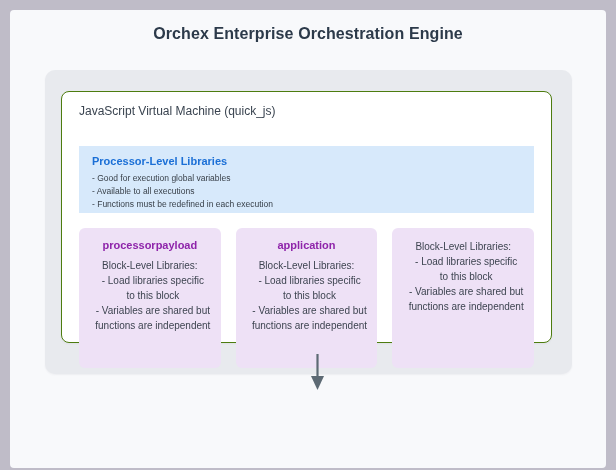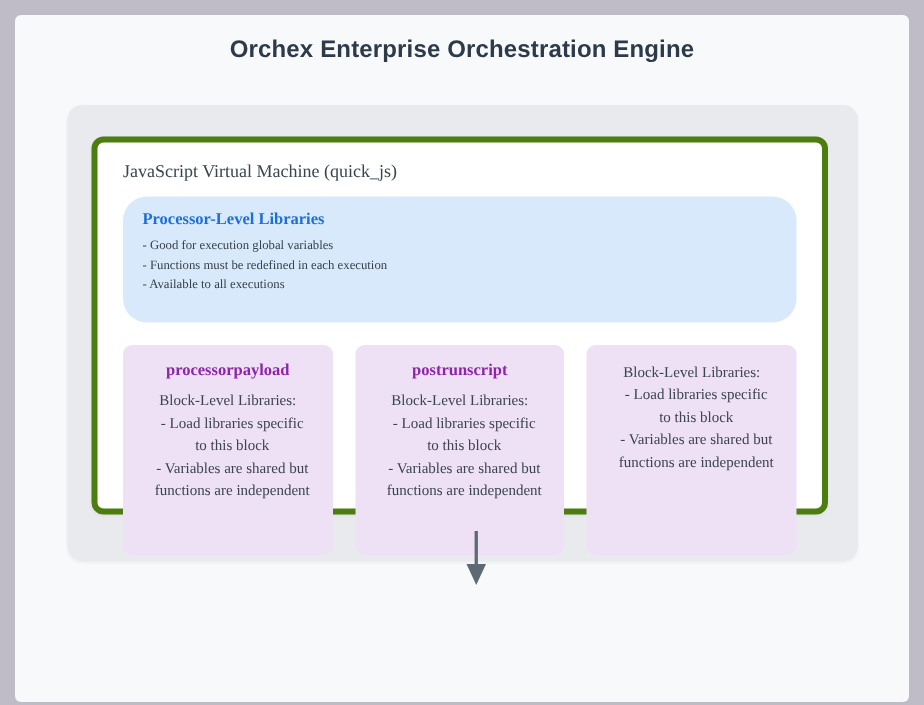--- a/index.html
+++ b/index.html
@@ -40,35 +40,34 @@
   }
   .proc-label {
     font-size: 12px;
     font-weight: bold;
     color: #2e3a46;
   }
   .vm {
     margin-top: 10px;
     height: 252px;
     background: #ffffff;
-    border: 4px solid #4d7c0f;
+    border: 1px solid #4d7c0f;
     border-radius: 8px;
     padding: 12px 17px 0 17px;
     box-shadow: 0 1px 2px rgba(60,64,80,0.05);
-    font-family: Liberation Serif, serif;
   }
   .vm-label {
     font-size: 12px;
     color: #3a4450;
   }
   .libs {
-    margin-top: 9px;
-    height: 84px;
+    margin-top: 28px;
+    height: 67px;
     background: var(--libs-bg, #d7e9fb);
-    border-radius: 16px;
+    border-radius: 0;
     padding: 9px 13px;
   }
   .libs-title {
     font-size: 11px;
     font-weight: bold;
     color: var(--accent-blue, #1b6fd6);
     margin-bottom: 5px;
   }
   .libs-item {
     font-size: 8.5px;
@@ -136,35 +135,35 @@
     <h1 class="page-title">Orchex Enterprise Orchestration Engine</h1>
 
     <div class="processor">
 
       <div class="vm">
         <div class="vm-label">JavaScript Virtual Machine (quick_js)</div>
 
         <div class="libs">
           <div class="libs-title">Processor-Level Libraries</div>
           <div class="libs-item">- Good for execution global variables</div>
+          <div class="libs-item">- Available to all executions</div>
           <div class="libs-item">- Functions must be redefined in each execution</div>
-          <div class="libs-item">- Available to all executions</div>
         </div>
 
         <div class="blocks-row">
           <div class="block">
             <div class="block-title">processorpayload</div>
             <div class="block-line">Block-Level Libraries:</div>
             <div class="block-line">- Load libraries specific</div>
             <div class="block-line">to this block</div>
             <div class="block-line">- Variables are shared but</div>
             <div class="block-line">functions are independent</div>
           </div>
           <div class="block">
-            <div class="block-title">postrunscript</div>
+            <div class="block-title">application</div>
             <div class="block-line">Block-Level Libraries:</div>
             <div class="block-line">- Load libraries specific</div>
             <div class="block-line">to this block</div>
             <div class="block-line">- Variables are shared but</div>
             <div class="block-line">functions are independent</div>
           </div>
           <div class="block">
             <div class="block-line">Block-Level Libraries:</div>
             <div class="block-line">- Load libraries specific</div>
             <div class="block-line">to this block</div>

